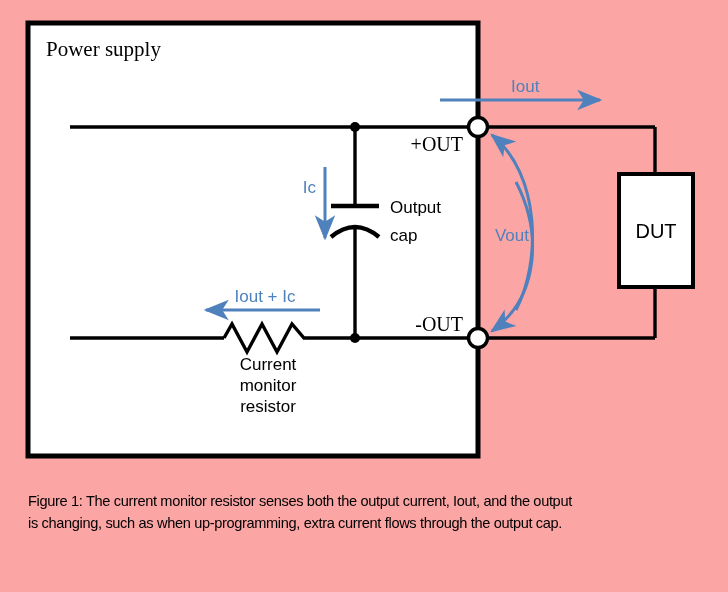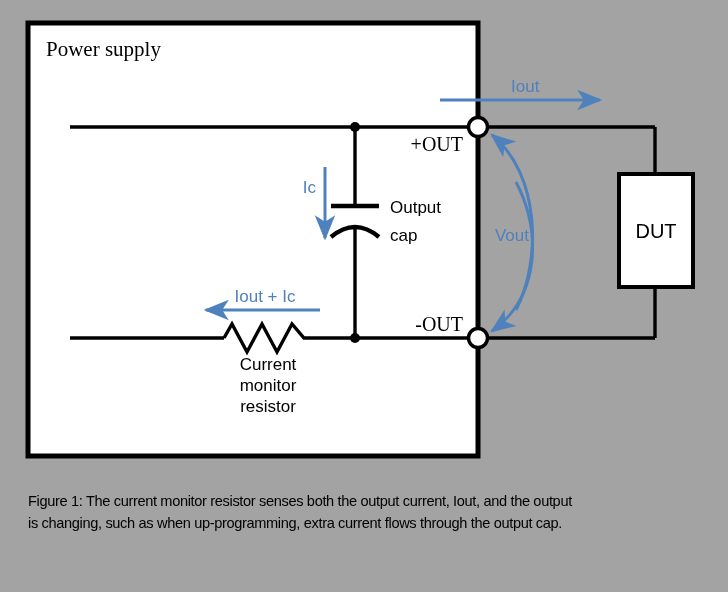--- a/index.html
+++ b/index.html
@@ -4,21 +4,21 @@
 <style>
   html, body {
     margin: 0;
     padding: 0;
     background: #ffffff;
   }
   #page {
     position: relative;
     width: 728px;
     height: 592px;
-    background: #a3a3a3;
+    background: #fca5a5;
     overflow: hidden;
     font-family: "Liberation Sans", sans-serif;
   }
   #diagram {
     position: absolute;
     left: 0;
     top: 0;
     width: 728px;
     height: 480px;
   }

